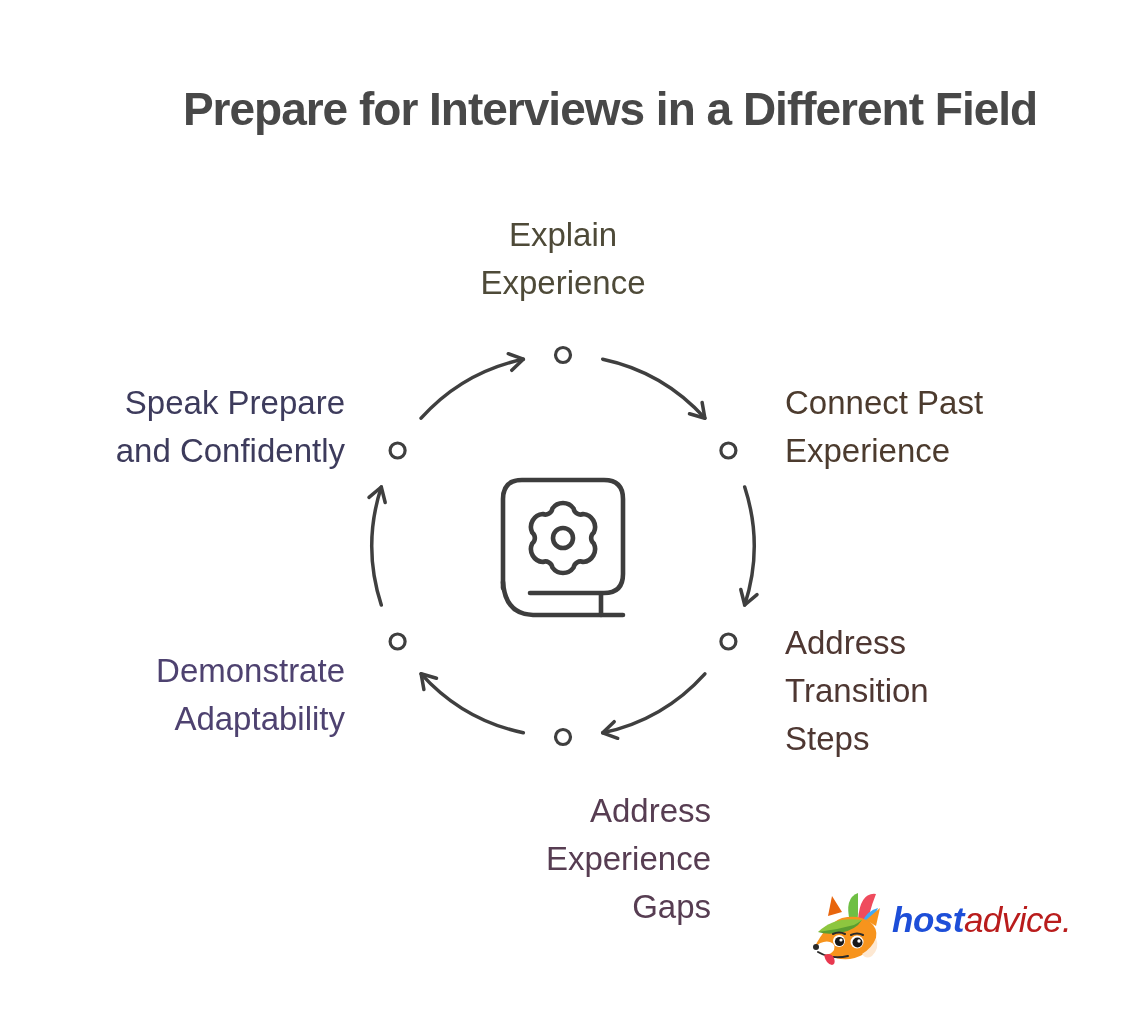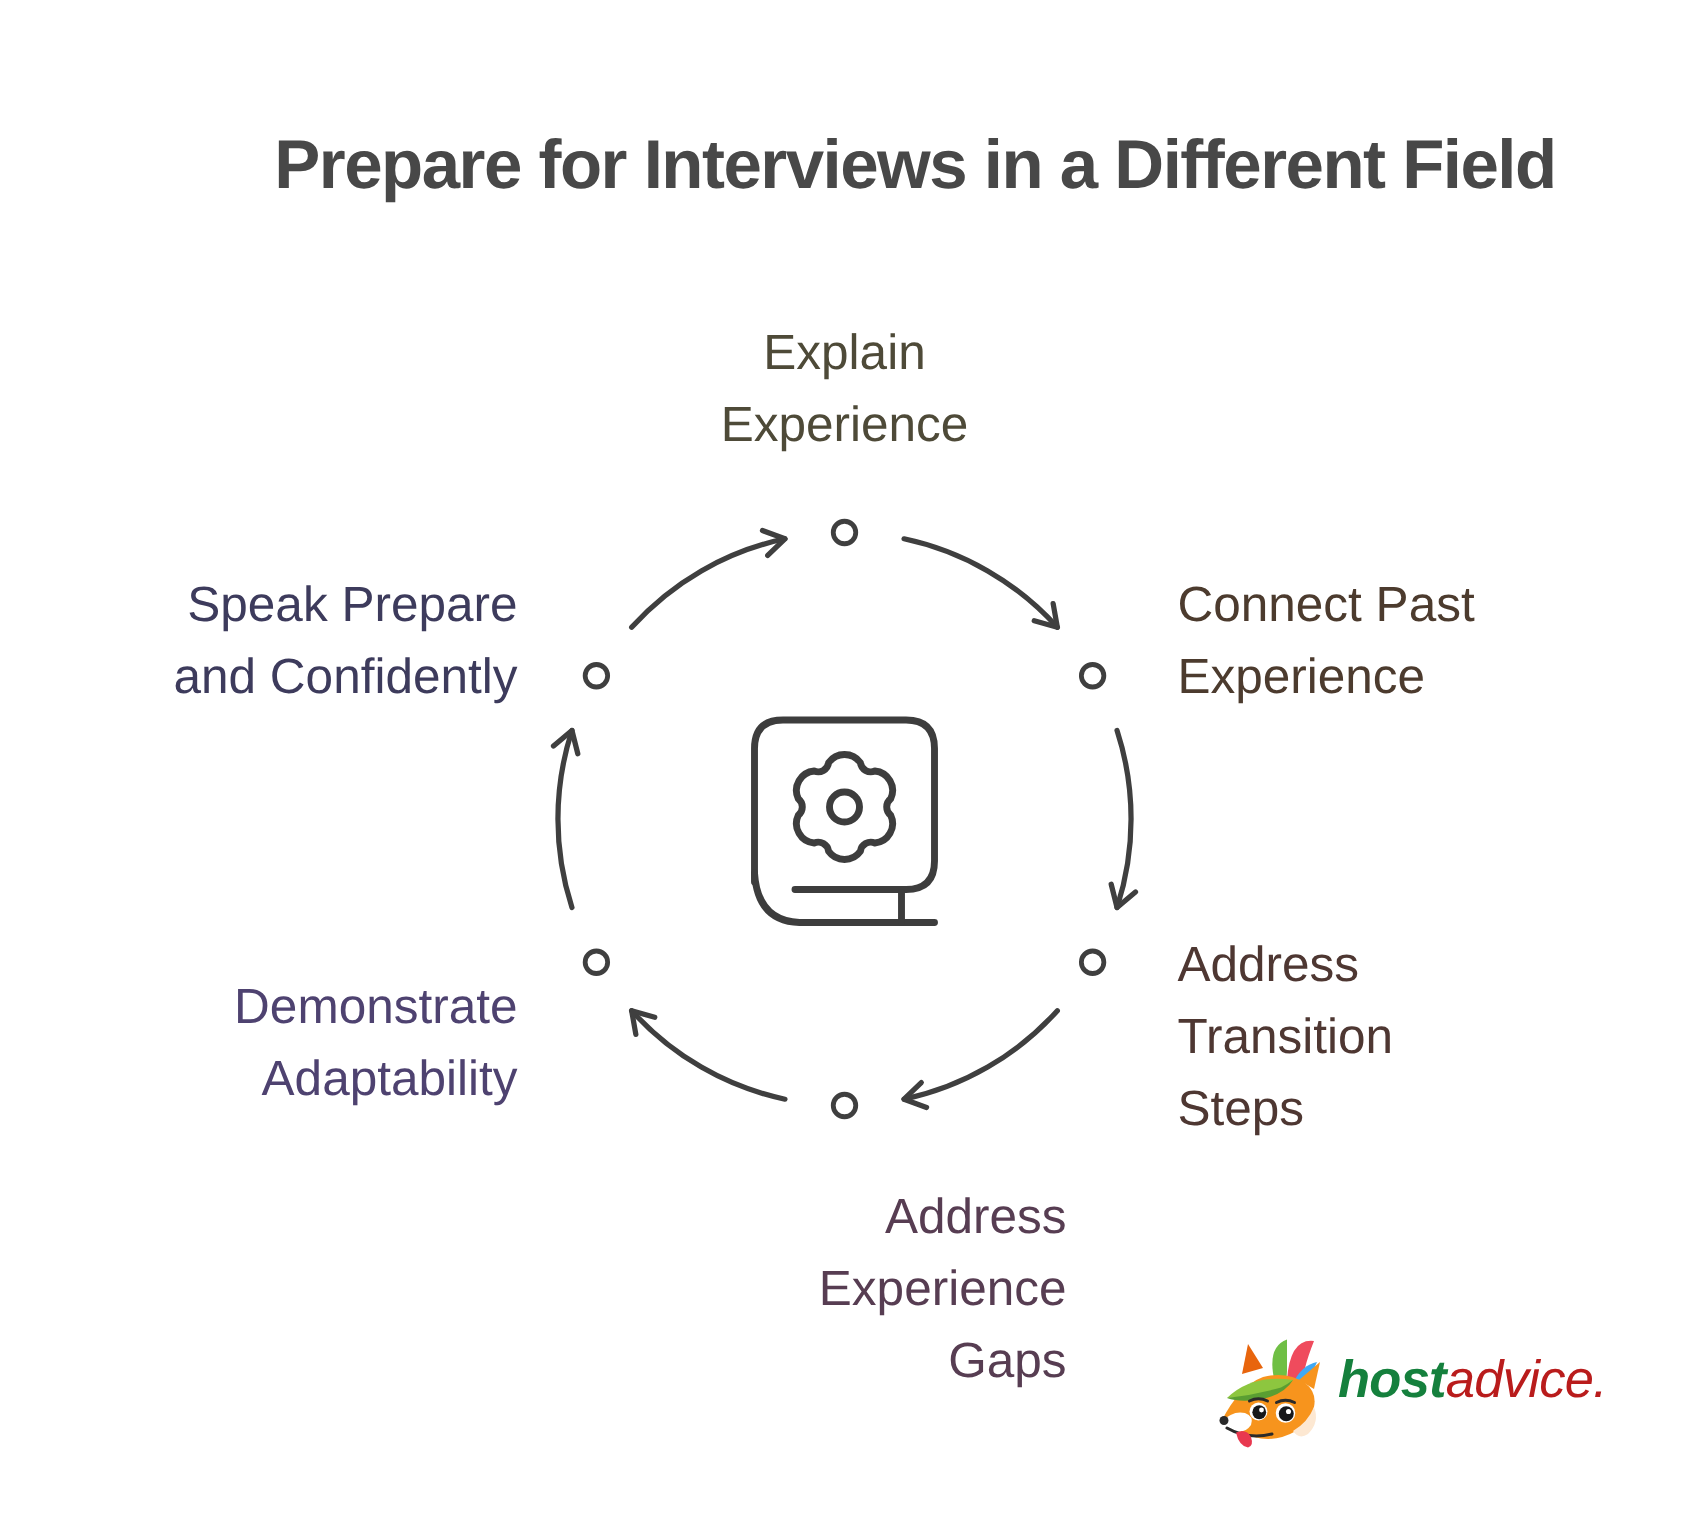--- a/index.html
+++ b/index.html
@@ -23,21 +23,21 @@
   .step-lower-left{left:45px;top:619px;width:300px;text-align:right;color:#4e4270;margin-top:28px;}
   .step-upper-left{left:45px;top:379px;width:300px;text-align:right;color:#3d3b5c;}
   .step span{display:block;}
   .cycle-svg{position:absolute;left:333px;top:316px;width:460px;height:460px;}
   .logo{position:absolute;left:806px;top:884px;width:270px;height:84px;}
   .logo-fox{position:absolute;left:0;top:6px;width:92px;height:76px;}
   .logo-text{
     position:absolute;left:86px;top:16px;font-style:italic;font-size:35px;
     letter-spacing:-0.5px;white-space:nowrap;
   }
-  .logo-text .bold{font-weight:700;color:#15803d;}
+  .logo-text .bold{font-weight:700;color:#1d4ed8;}
   .logo-text .light{font-weight:400;color:#b91c1c;}
 </style>
 </head>
 <body>
 
 <div class="stage">
 
   <h1 class="title">Prepare for Interviews in a Different Field</h1>
 
   <div class="step step-top">

